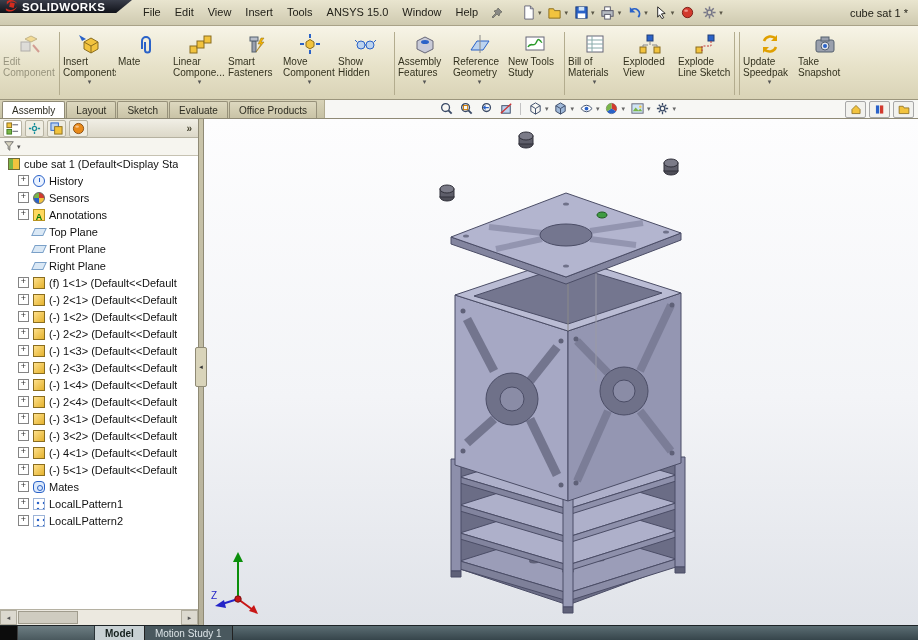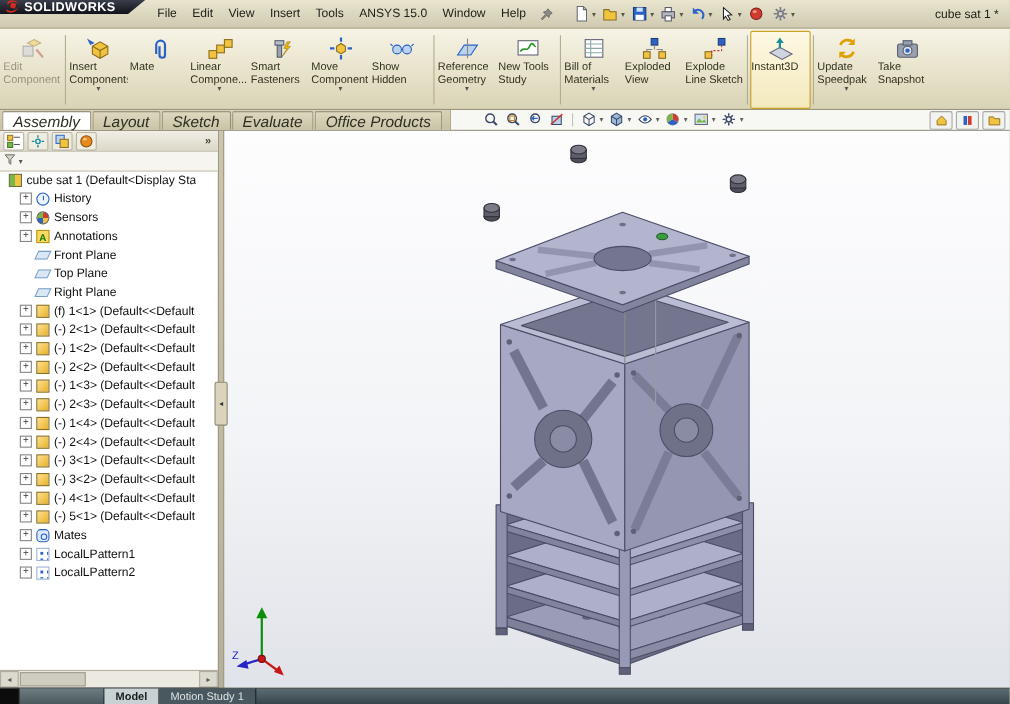--- a/index.html
+++ b/index.html
@@ -28,22 +28,22 @@
   .ric{height:24px;display:flex;align-items:center;justify-content:center;}
   .rlabel{font-size:10px;line-height:11px;text-align:left;color:#33321f;height:22px;overflow:hidden;width:100%;}
   .rarrow{font-size:7px;color:#555;line-height:8px;}
   .rsep{width:1px;background:#b3ac8e;margin:4px 2px;flex:none;}
   .rbtn.disabled{opacity:.45;}
   .rbtn.active{background:linear-gradient(#fdf8e3,#f4e9bd);border:1px solid #c9a227;}
 
   
   .tabrow{height:18px;flex:none;position:relative;background:#f7f7f4;border-bottom:1px solid #8f8a75;}
   .tabs{position:absolute;left:0;top:0;bottom:0;display:flex;align-items:flex-end;background:linear-gradient(#d8d3b8,#c6c1a4);padding:0 6px 0 2px;border-right:1px solid #b0aa8e;}
-  .tab{font-size:14px;padding:2px 9px 1px;margin-right:1px;color:#2e2d22;background:linear-gradient(#ddd8bf,#c9c3a6);
-       border:1px solid #97917a;border-bottom:none;border-radius:2px 2px 0 0;line-height:13px;font-style:italic;}
+  .tab{font-size:10px;padding:2px 9px 1px;margin-right:1px;color:#2e2d22;background:linear-gradient(#ddd8bf,#c9c3a6);
+       border:1px solid #97917a;border-bottom:none;border-radius:2px 2px 0 0;line-height:13px;}
   .tab.active{background:#fff;border-color:#8f8a75;}
   .hud{position:absolute;left:437px;top:1px;display:flex;align-items:center;gap:2px;}
   .hudbtn{width:18px;height:15px;display:flex;align-items:center;justify-content:center;border-radius:2px;}
   .hudarr{font-size:7px;color:#666;margin:0 1px 0 -1px;}
   .hudsep{width:1px;height:12px;background:#c2c2c2;margin:0 3px;}
   .dock{position:absolute;right:4px;top:1px;display:flex;gap:3px;}
   .dockbtn{width:19px;height:15px;border:1px solid #a8a8a8;background:#f2f2ee;display:flex;align-items:center;justify-content:center;border-radius:2px;}
 
   
   .main{flex:1;display:flex;min-height:0;}
@@ -271,20 +271,30 @@
             <circle cx="17" cy="12" r="4" fill="#bcd3ee" stroke="#2a62c8"></circle>
             <path d="M12 12h1M4 9L2 7M21 9l2-2" stroke="#2a62c8" fill="none"></path>
           </svg>
         </span>
       <span class="rlabel">Show Hidden Components</span>
     </div>
     <div class="rsep"></div>
     <div class="rbtn">
       <span class="ric">
           <svg width="24" height="22" viewBox="0 0 24 22">
+            <path d="M4 8l8-4 8 4v8l-8 4-8-4z" fill="#c9cbd8" stroke="#667"></path>
+            <ellipse cx="12" cy="9" rx="4" ry="2" fill="#2a62c8"></ellipse>
+          </svg>
+        </span>
+      <span class="rlabel">Assembly Features</span>
+      <span class="rarrow">▾</span>
+    </div>
+    <div class="rbtn">
+      <span class="ric">
+          <svg width="24" height="22" viewBox="0 0 24 22">
             <path d="M3 17l6-9h12l-6 9z" fill="#bcd3ee" stroke="#2a62c8"></path>
             <line x1="12" y1="2" x2="12" y2="20" stroke="#888"></line>
           </svg>
         </span>
       <span class="rlabel">Reference Geometry</span>
       <span class="rarrow">▾</span>
     </div>
     <div class="rbtn">
       <span class="ric">
           <svg width="24" height="22" viewBox="0 0 24 22">
@@ -320,30 +330,20 @@
       <span class="ric">
           <svg width="24" height="22" viewBox="0 0 24 22">
             <rect x="3" y="14" width="6" height="6" fill="#f2c33e" stroke="#8a6d1f"></rect>
             <rect x="15" y="2" width="6" height="6" fill="#2a62c8" stroke="#223e77"></rect>
             <path d="M18 8v5h-9v5" stroke="#c23a3a" stroke-dasharray="2 1.5" fill="none"></path>
           </svg>
         </span>
       <span class="rlabel">Explode Line Sketch</span>
     </div>
     <div class="rsep"></div>
-    <div class="rbtn active">
-      <span class="ric">
-          <svg width="24" height="22" viewBox="0 0 24 22">
-            <path d="M2 15l9-5 11 6-9 5z" fill="#cfd4e2" stroke="#667"></path>
-            <path d="M11 5v6" stroke="#1a8f9a" stroke-width="2"></path>
-            <path d="M11 1l3.5 5h-7z" fill="#1a8f9a"></path>
-          </svg>
-        </span>
-      <span class="rlabel">Instant3D</span>
-    </div>
     <div class="rsep"></div>
     <div class="rbtn">
       <span class="ric">
           <svg width="24" height="22" viewBox="0 0 24 22">
             <path d="M6 8a7 7 0 0 1 12-2" fill="none" stroke="#e0a000" stroke-width="2.5"></path>
             <path d="M19 2v6h-6z" fill="#e0a000"></path>
             <path d="M18 14a7 7 0 0 1-12 2" fill="none" stroke="#e0a000" stroke-width="2.5"></path>
             <path d="M5 20v-6h6z" fill="#e0a000"></path>
           </svg>
         </span>
@@ -517,26 +517,26 @@
             <span class="tlabel">Sensors</span>
           </div>
         <div class="trow">
             <span class="texp">+</span>
             <span class="ti ti-ann"></span>
             <span class="tlabel">Annotations</span>
           </div>
         <div class="trow">
             <span class="texp hide"></span>
             <span class="ti ti-plane"></span>
-            <span class="tlabel">Front Plane</span>
+            <span class="tlabel">Top Plane</span>
           </div>
         <div class="trow">
             <span class="texp hide"></span>
             <span class="ti ti-plane"></span>
-            <span class="tlabel">Top Plane</span>
+            <span class="tlabel">Front Plane</span>
           </div>
         <div class="trow">
             <span class="texp hide"></span>
             <span class="ti ti-plane"></span>
             <span class="tlabel">Right Plane</span>
           </div>
         <div class="trow">
             <span class="texp">+</span>
             <span class="ti ti-part"></span>
             <span class="tlabel">(f) 1&lt;1&gt; (Default&lt;&lt;Default</span>

